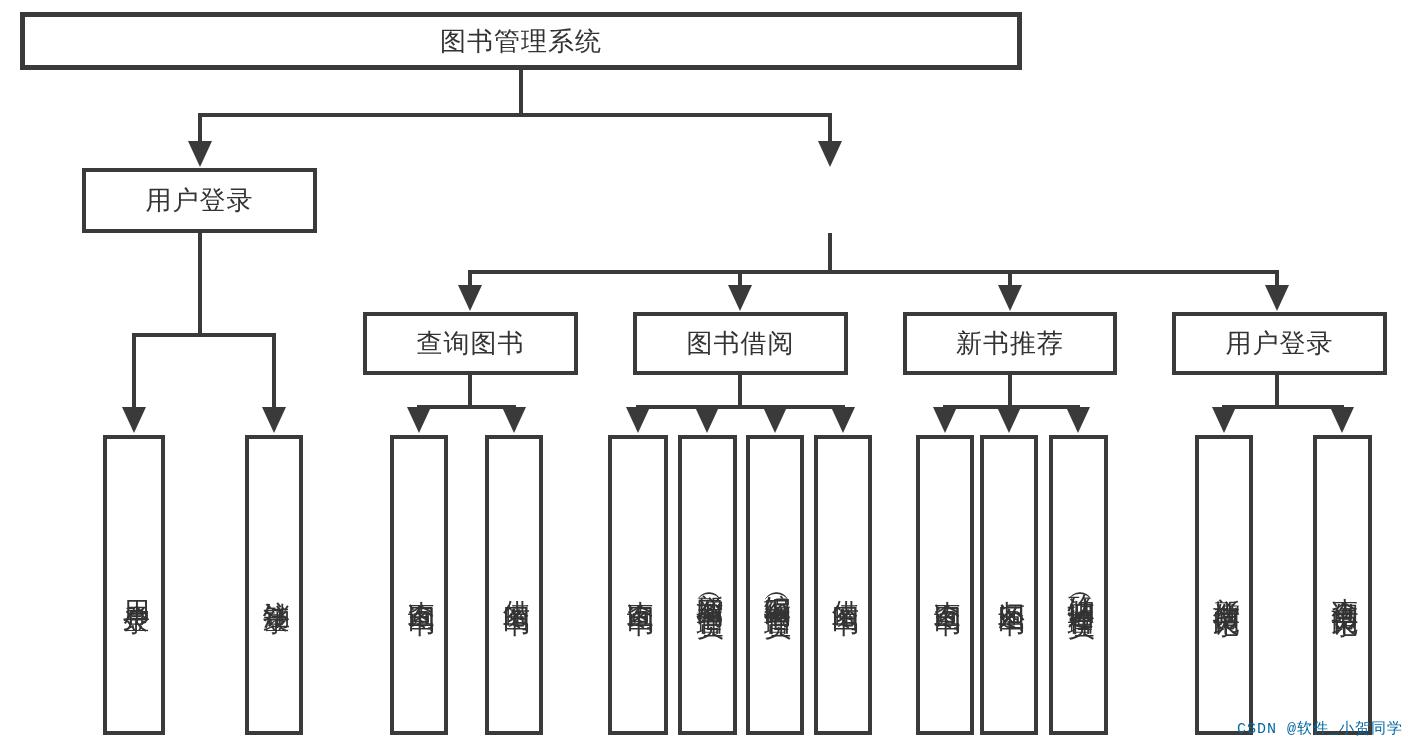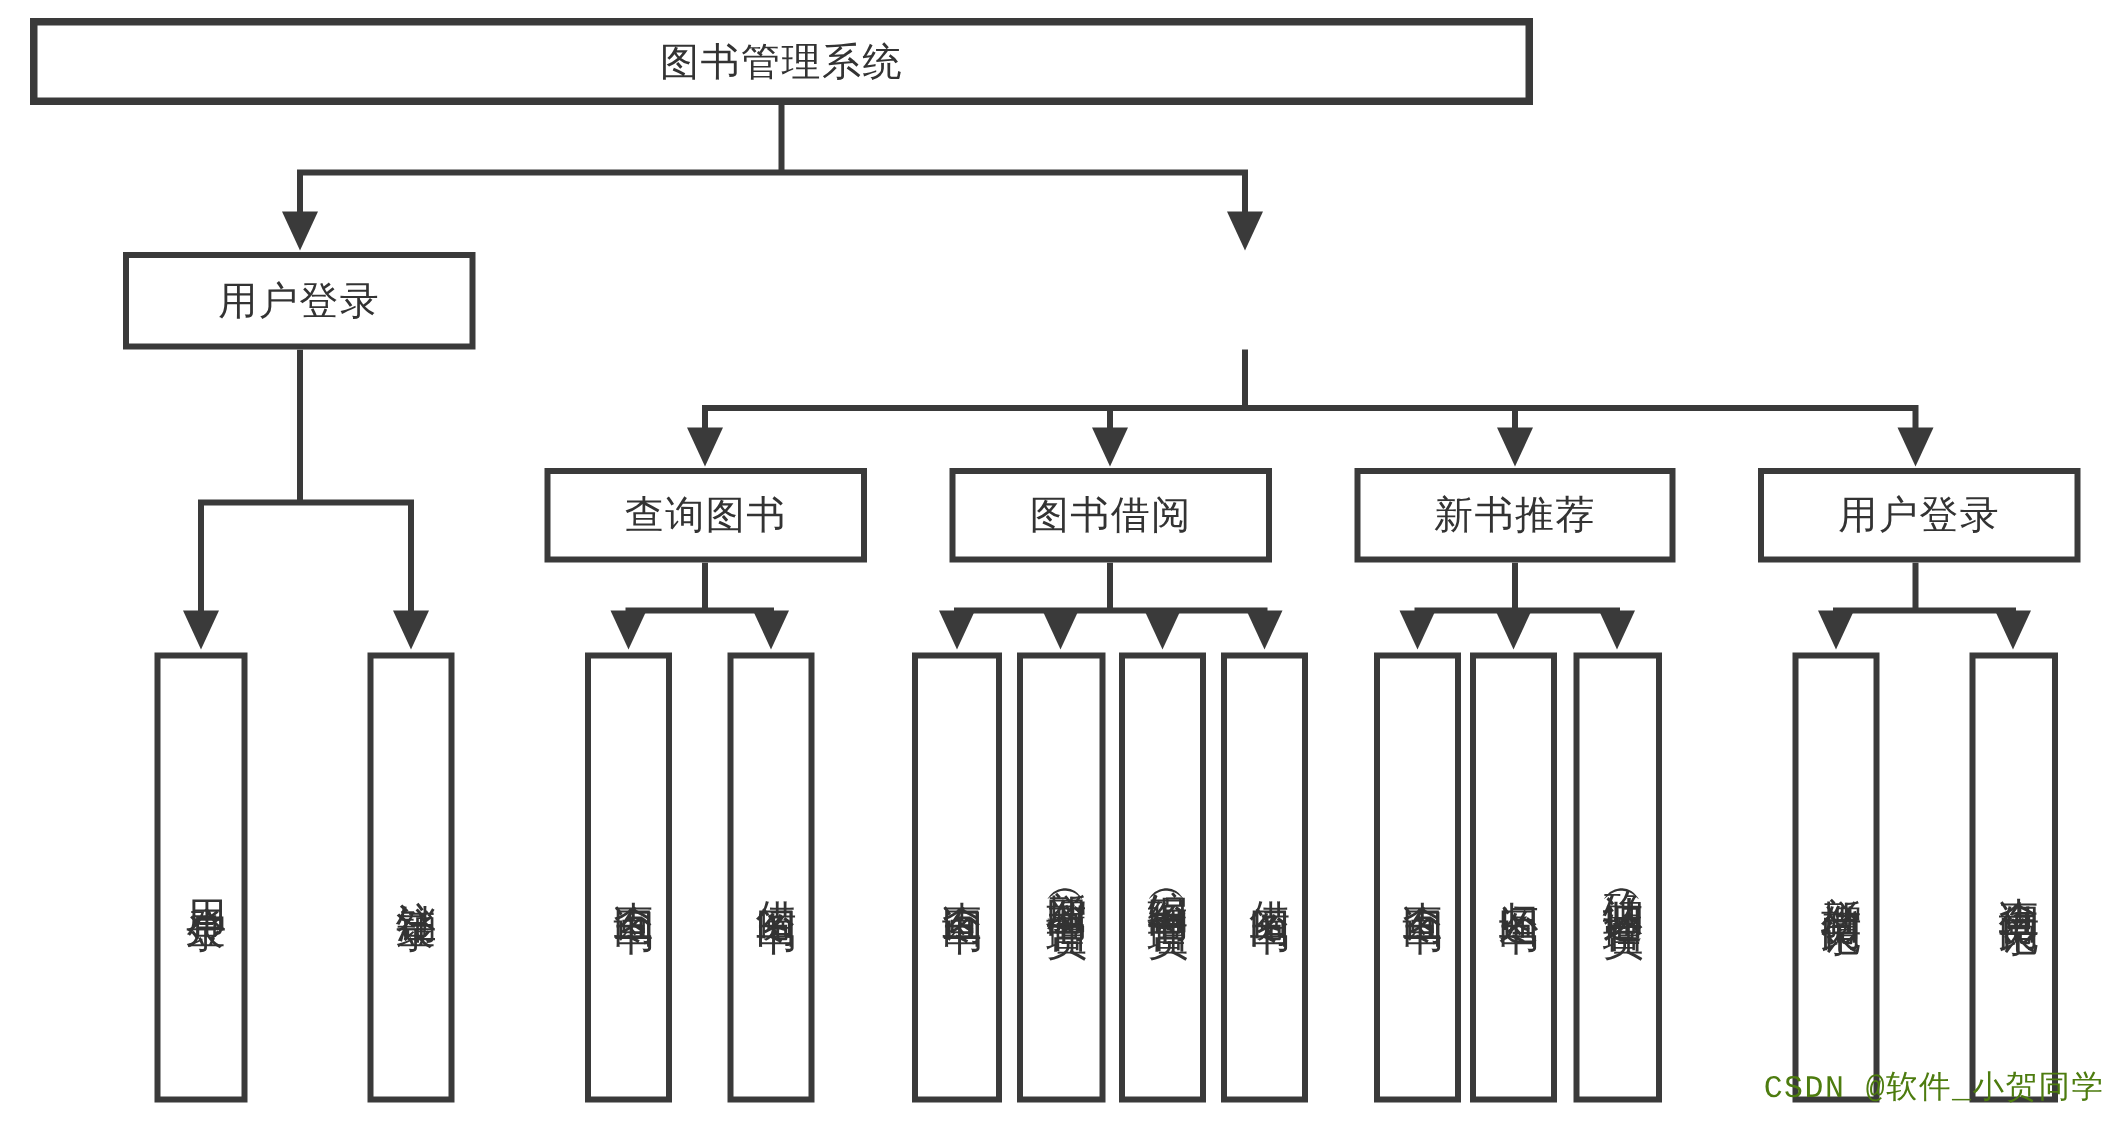--- a/index.html
+++ b/index.html
@@ -58,22 +58,22 @@
     text-orientation: mixed;
     font-size: 27px;
     letter-spacing: 3px;
     line-height: 1;
     white-space: nowrap;
   }
   .watermark {
     position: absolute;
     right: 2px;
     bottom: 3px;
-    font-size: 21px;
-    color: #4d7c0f;
+    font-size: 15px;
+    color: #0369a1;
     letter-spacing: 1px;
     white-space: nowrap;
     z-index: 5;
   }
 </style>
 </head>
 <body>
 
 <div class="canvas">
 

